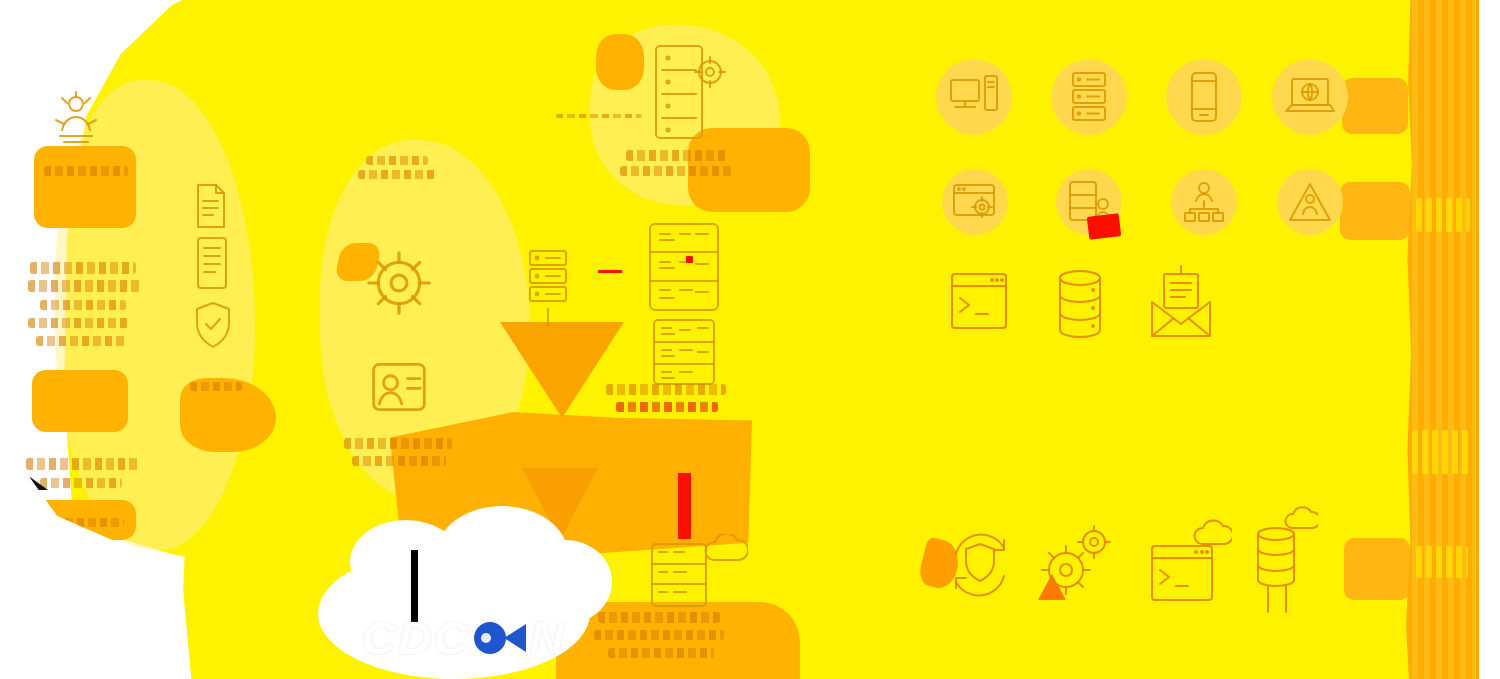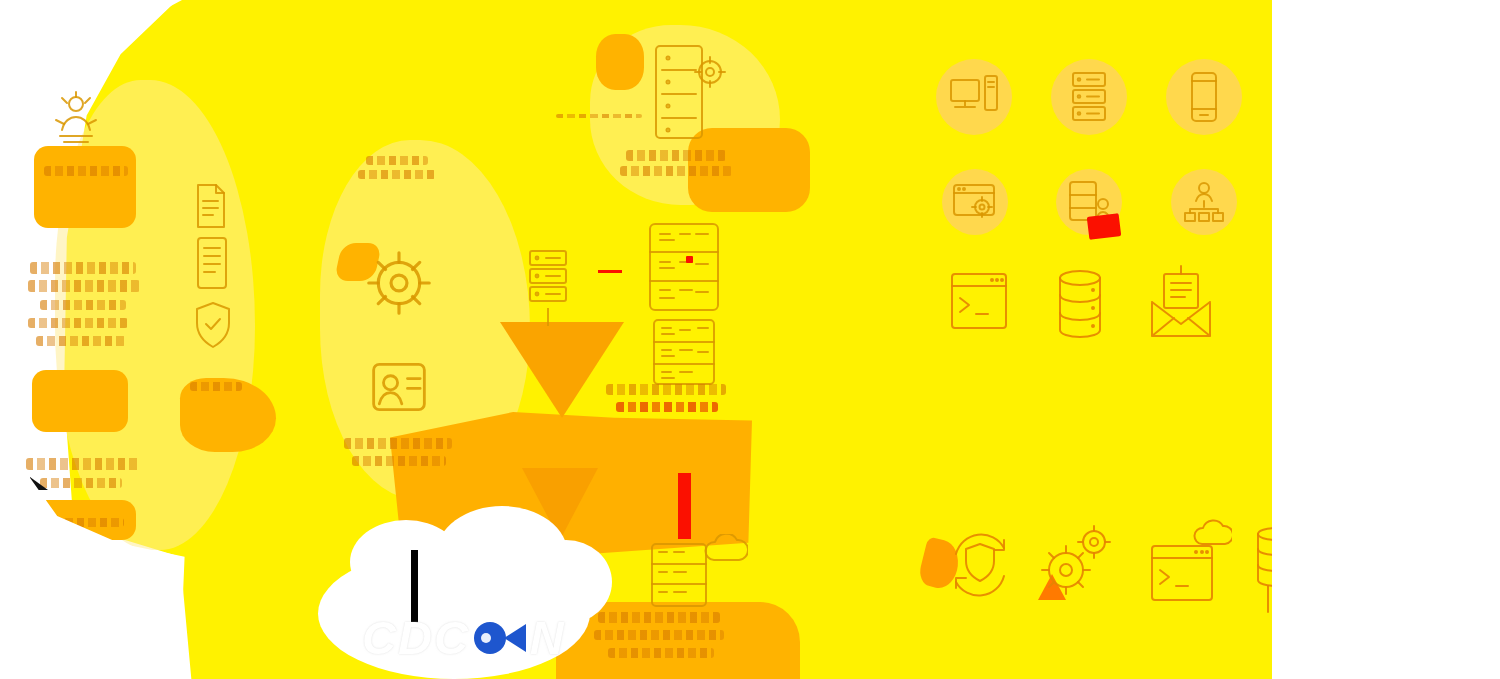--- a/index.html
+++ b/index.html
@@ -1,16 +1,16 @@
 <!DOCTYPE html>
 <html><head>
 <meta charset="utf-8">
 <style>
   html,body{margin:0;padding:0;background:#fff;}
-  #stage{position:relative;width:1272px;height:679px;overflow:hidden;background:#fff;
+  #stage{position:relative;width:1500px;height:679px;overflow:hidden;background:#fff;
          font-family:"Liberation Sans", sans-serif;font-style:italic;}
   .abs{position:absolute;}
   
   .field{left:64px;top:0;width:1415px;height:679px;background:#FFF200;
          clip-path:polygon(8% 0,100% 0,100% 100%,9% 100%,8.2% 82%,3.5% 79%,0.6% 75%,0 58%,0.2% 35%,1.6% 17%,4% 8%);}
   .white-corner{left:0;top:0;width:260px;height:679px;background:#fff;
      clip-path:polygon(0 0,70% 0,31% 8%,12% 18%,5% 35%,5% 59%,9% 69%,22% 76%,46% 80%,71% 82%,69% 100%,0 100%);}
   .white-right{left:1479px;top:0;width:21px;height:679px;background:#fff;}
   .pale{background:rgba(255,236,150,.55);border-radius:45% 55% 50% 50%;}
   .blob{background:#FFB300;border-radius:14px;}

